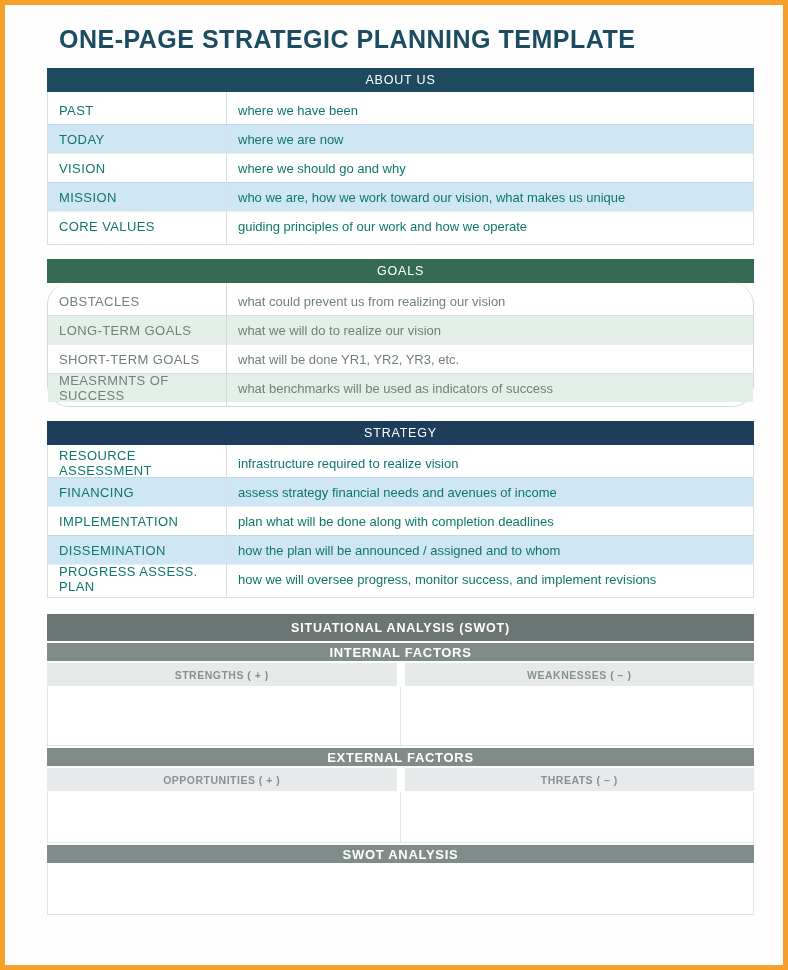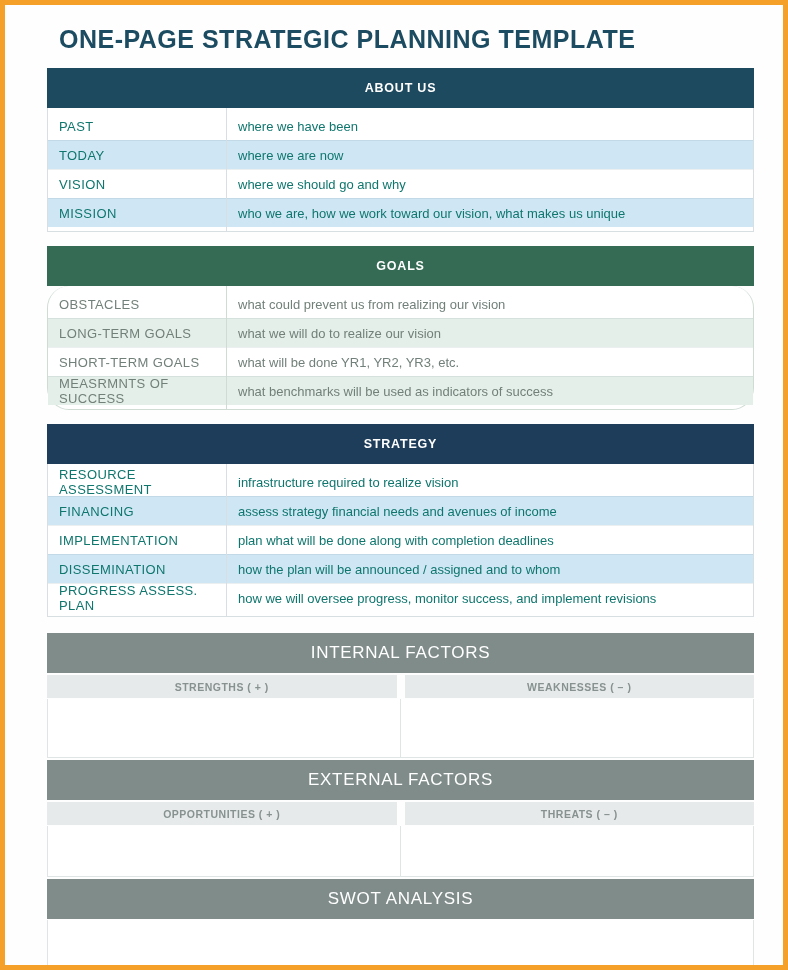--- a/index.html
+++ b/index.html
@@ -17,23 +17,23 @@
     color:#1c4c62;
     font-size:25px;
     font-weight:bold;
     letter-spacing:0.5px;
     margin:8px 0 14px 12px;
   }
 
   
   .tbl { margin-bottom:14px; }
   .tbl-header {
-    height:40px;
-    display:flex; align-items:center; justify-content:center;
-    color:#ffffff; font-weight:bold; font-size:12.5px; letter-spacing:0.8px;
+    height:24px;
+    display:flex; align-items:center; justify-content:center;
+    color:#ffffff; font-weight:normal; font-size:12.5px; letter-spacing:0.8px;
   }
   .t-about .tbl-header    { background:#1d4a5f; }
   .t-goals .tbl-header    { background:#356b54; }
   .t-strategy .tbl-header { background:#1e3d5a; }
 
   .tbl-body {
     position:relative;
     background:#ffffff;
     border:1px solid #d7dfe2;
     border-top:none;
@@ -59,23 +59,23 @@
   .row-desc  { flex:1; padding-left:12px; }
 
   
   .swot { margin-top:16px; }
   .swot-header {
     height:27px; background:#6b7574;
     display:flex; align-items:center; justify-content:center;
     color:#fff; font-weight:bold; font-size:12.5px; letter-spacing:0.8px;
   }
   .swot-sub {
-    height:40px; background:#7f8c8a; margin-top:2px;
-    display:flex; align-items:center; justify-content:center;
-    color:#fff; font-weight:normal; font-size:17px; letter-spacing:0.7px;
+    height:18px; background:#7f8c8a; margin-top:2px;
+    display:flex; align-items:center; justify-content:center;
+    color:#fff; font-weight:bold; font-size:13px; letter-spacing:0.7px;
   }
   .swot-cols { display:flex; gap:8px; margin-top:2px; }
   .swot-col-h {
     flex:1; height:23px; background:#e7eaea;
     display:flex; align-items:center; justify-content:center;
     color:#879290; font-weight:bold; font-size:10.5px; letter-spacing:0.5px;
   }
   .swot-cells {
     display:flex; margin-top:1px; background:#fff;
     border:1px solid #dfe4e4; border-top:none;
@@ -108,20 +108,24 @@
         <div class="row-desc">where we are now</div>
       </div>
       <div class="row">
         <div class="row-label">VISION</div>
         <div class="row-desc">where we should go and why</div>
       </div>
       <div class="row">
         <div class="row-label">MISSION</div>
         <div class="row-desc">who we are, how we work toward our vision, what makes us unique</div>
       </div>
+      <div class="row">
+        <div class="row-label">CORE VALUES</div>
+        <div class="row-desc">guiding principles of our work and how we operate</div>
+      </div>
     </div>
   </div>
 
   <div class="tbl t-goals">
     <div class="tbl-header">GOALS</div>
     <div class="tbl-body">
       <div class="row">
         <div class="row-label">OBSTACLES</div>
         <div class="row-desc">what could prevent us from realizing our vision</div>
       </div>
@@ -160,20 +164,21 @@
         <div class="row-desc">how the plan will be announced / assigned and to whom</div>
       </div>
       <div class="row">
         <div class="row-label">PROGRESS ASSESS. PLAN</div>
         <div class="row-desc">how we will oversee progress, monitor success, and implement revisions</div>
       </div>
     </div>
   </div>
 
   <div class="swot">
+    <div class="swot-header">SITUATIONAL ANALYSIS (SWOT)</div>
 
     <div class="swot-sub">INTERNAL FACTORS</div>
     <div class="swot-cols">
       <div class="swot-col-h">STRENGTHS ( + )</div>
       <div class="swot-col-h">WEAKNESSES ( – )</div>
     </div>
     <div class="swot-cells cells-internal">
       <div class="swot-cell"></div>
       <div class="swot-cell"></div>
     </div>

